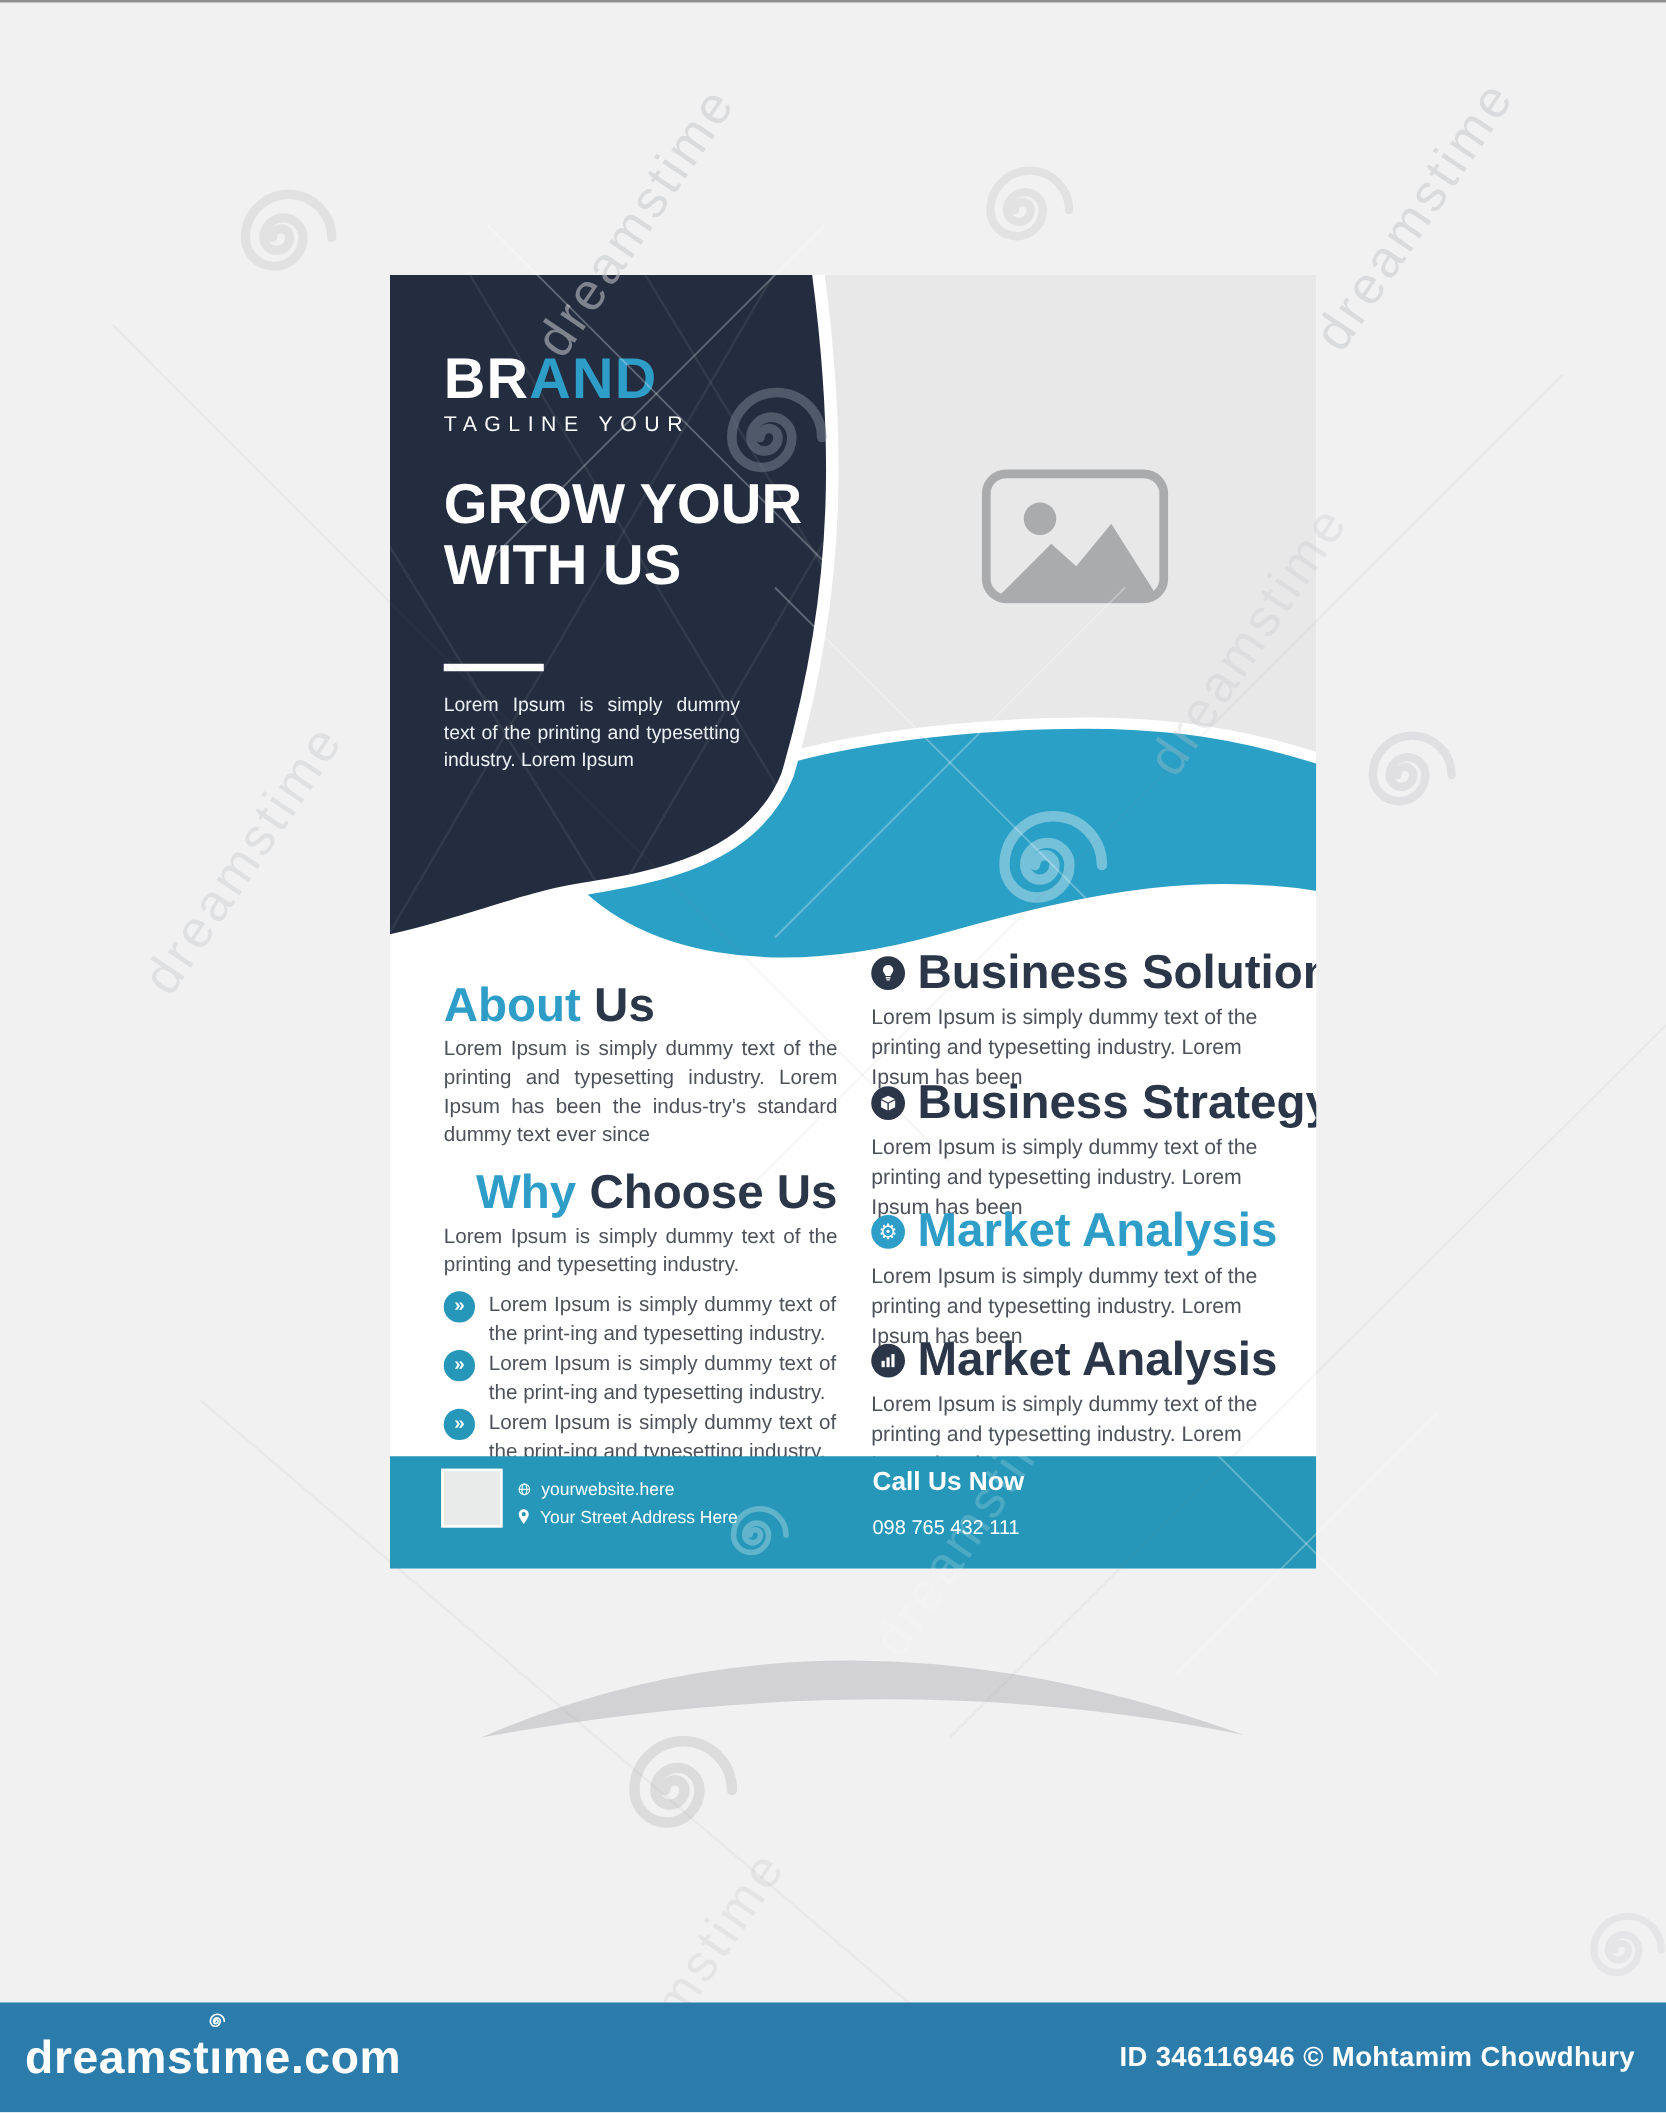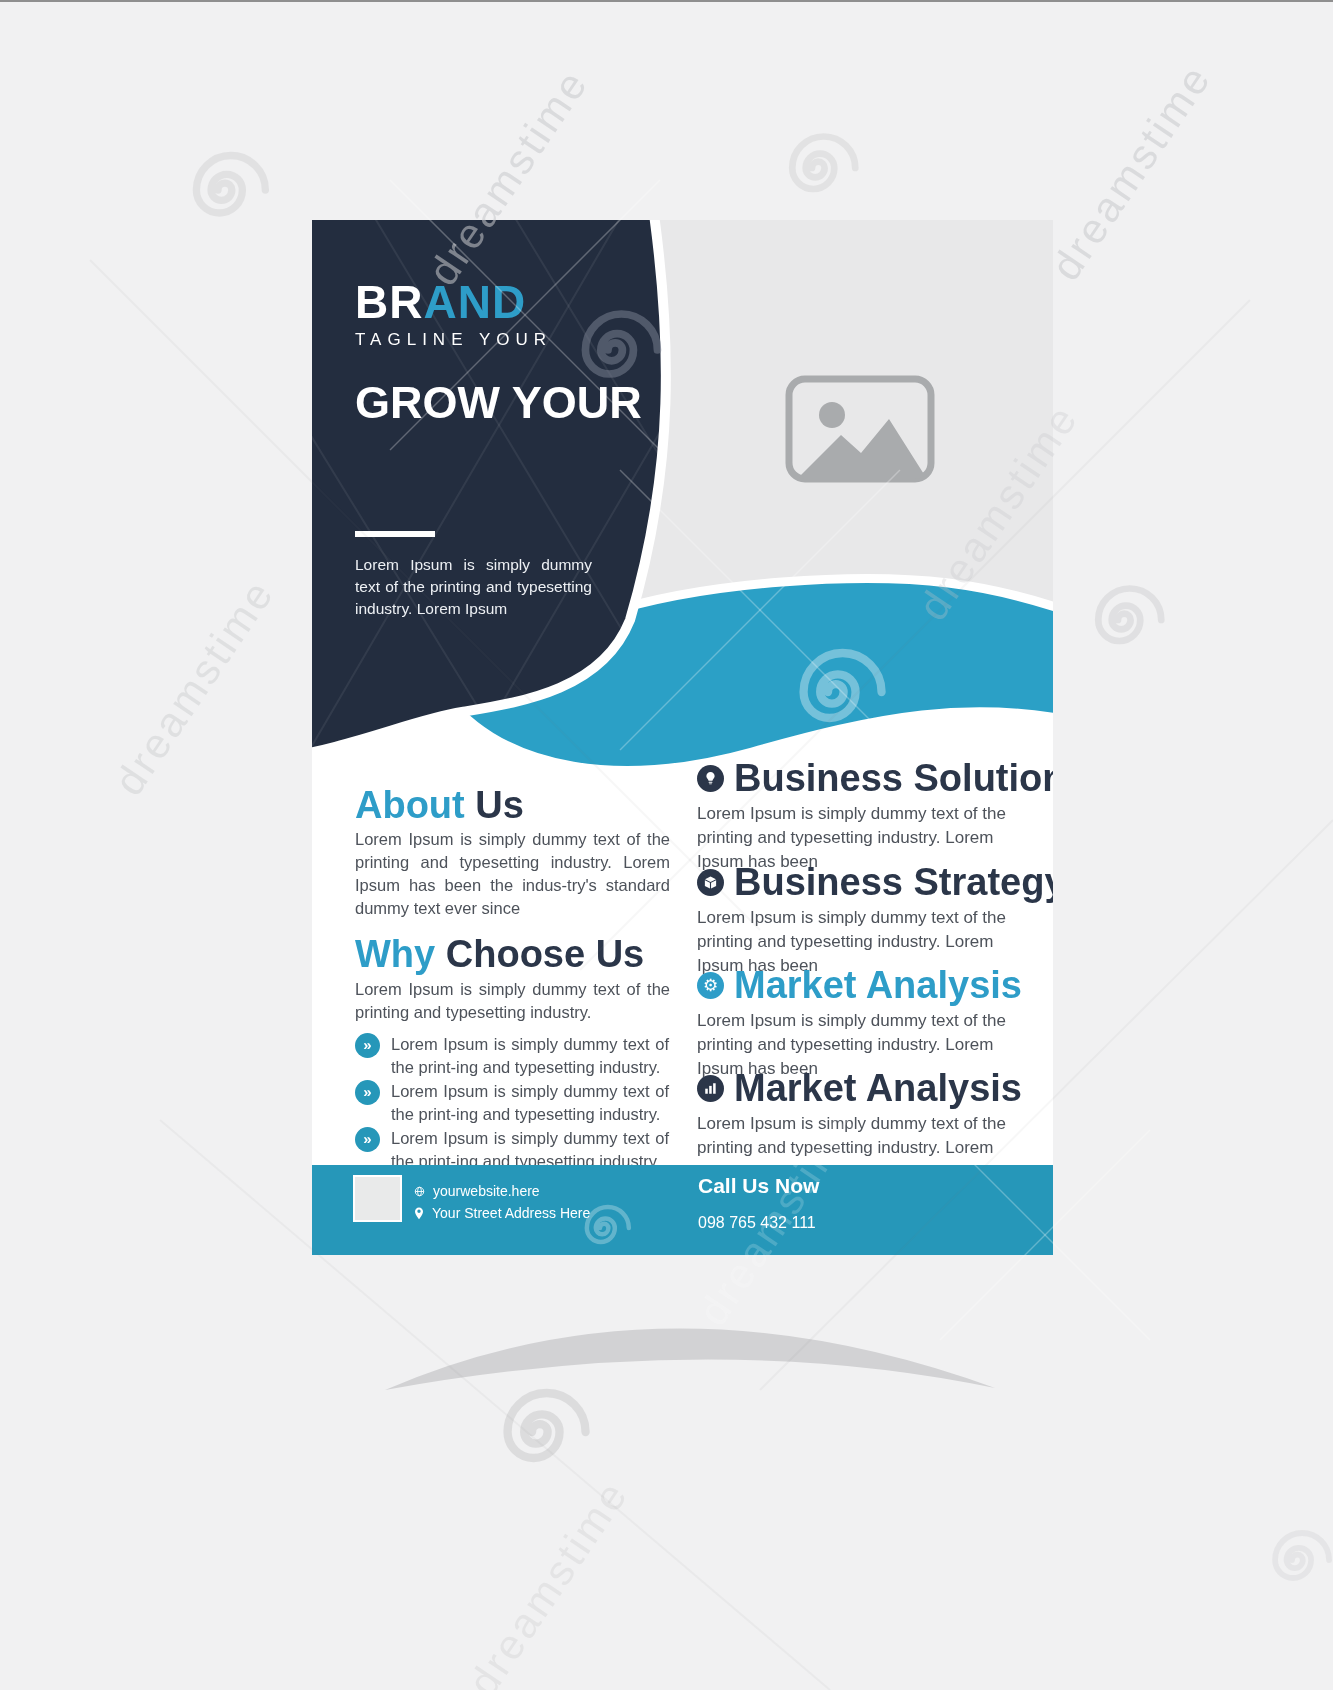--- a/index.html
+++ b/index.html
@@ -27,21 +27,21 @@
   .headline-rule{position:absolute;left:43px;top:311px;width:80px;height:6px;background:#fff;z-index:5;}
   .intro{position:absolute;left:43px;top:334px;width:237px;z-index:5;font-size:15.5px;line-height:22px;color:#edf0f4;text-align:justify;}
 
   .img-placeholder{position:absolute;left:473px;top:155px;width:150px;height:108px;z-index:4;}
 
   
   .left-col{position:absolute;left:43px;top:565px;width:315px;z-index:5;}
   .sec-title{font-size:38px;font-weight:700;color:var(--heading-navy);line-height:40px;}
   .sec-title .accent{color:var(--accent);}
   .about-body{margin-top:3px;font-size:16.5px;line-height:23px;color:var(--body-gray);text-align:justify;margin-bottom:14px;}
-  .why-title{margin-top:0;}
+  .why-title{margin-top:0;text-align:right;}
   .why-body{margin-top:4px;font-size:16.5px;line-height:23px;color:var(--body-gray);text-align:justify;margin-bottom:9px;}
   .bullet{display:flex;gap:11px;margin-bottom:2px;min-height:45px;align-items:flex-start;}
   .bullet-ico{flex:0 0 auto;width:25px;height:25px;border-radius:50%;background:var(--footer-bar);color:#fff;
     display:flex;align-items:center;justify-content:center;font-size:15px;font-weight:700;padding-bottom:2px;}
   .bullet-text{width:278px;font-size:16.5px;line-height:22.5px;color:var(--body-gray);text-align:justify;}
 
   
   .service{position:absolute;left:385px;width:332px;z-index:5;}
   .service-head{display:flex;align-items:center;gap:10px;line-height:40px;}
   .service-ico{flex:0 0 auto;width:27px;height:27px;border-radius:50%;background:var(--heading-navy);
@@ -118,20 +118,21 @@
       </g>
     </svg>
 
     <div class="brand-block">
       <div class="brand-name"><span>BR</span><span class="accent">AND</span></div>
       <div class="brand-tagline">TAGLINE YOUR</div>
     </div>
 
     <div class="headline">
       <div>GROW YOUR</div>
+      <div>WITH US</div>
     </div>
     <div class="headline-rule"></div>
     <p class="intro">Lorem Ipsum is simply dummy text of the printing and typesetting industry. Lorem Ipsum</p>
 
     <div class="left-col">
       <div class="sec-title"><span class="accent">About</span><span> Us</span></div>
       <p class="about-body">Lorem Ipsum is simply dummy text of the printing and typesetting industry. Lorem Ipsum has been the indus-try's standard dummy text ever since</p>
 
       <div class="sec-title why-title"><span class="accent">Why</span><span> Choose Us</span></div>
       <p class="why-body">Lorem Ipsum is simply dummy text of the printing and typesetting industry.</p>
@@ -261,14 +262,22 @@
         <line x1="660" y1="180" x2="390" y2="450"></line>
     </g>
     <g stroke="rgba(120,120,125,0.06)" stroke-width="2">
       <line x1="90" y1="260" x2="760" y2="930"></line>
       <line x1="1250" y1="300" x2="580" y2="970"></line>
       <line x1="160" y1="1120" x2="830" y2="1690"></line>
       <line x1="1333" y1="820" x2="760" y2="1390"></line>
     </g>
   </svg>
 
+  <div class="bottom-bar">
+    <div class="dt-logo">
+      <span>dreamst</span><span class="logo-i"><span>ı</span><svg class="i-spiral" width="16" height="16" viewBox="-20 -20 40 40">
+            <path d="M0 0 a3 3 0 0 1 6 0 a4.5 4.5 0 0 1 -9 0 a6.8 6.8 0 0 1 13.6 0 a10 10 0 0 1 -20 0 a14 14 0 0 1 28 0" fill="none" stroke="#fff" stroke-width="3.4" stroke-linecap="round"></path>
+          </svg></span><span>me.com</span>
+    </div>
+    <div class="credit">ID 346116946 © Mohtamim Chowdhury</div>
+  </div>
 
 </div>
 
 </body></html>

